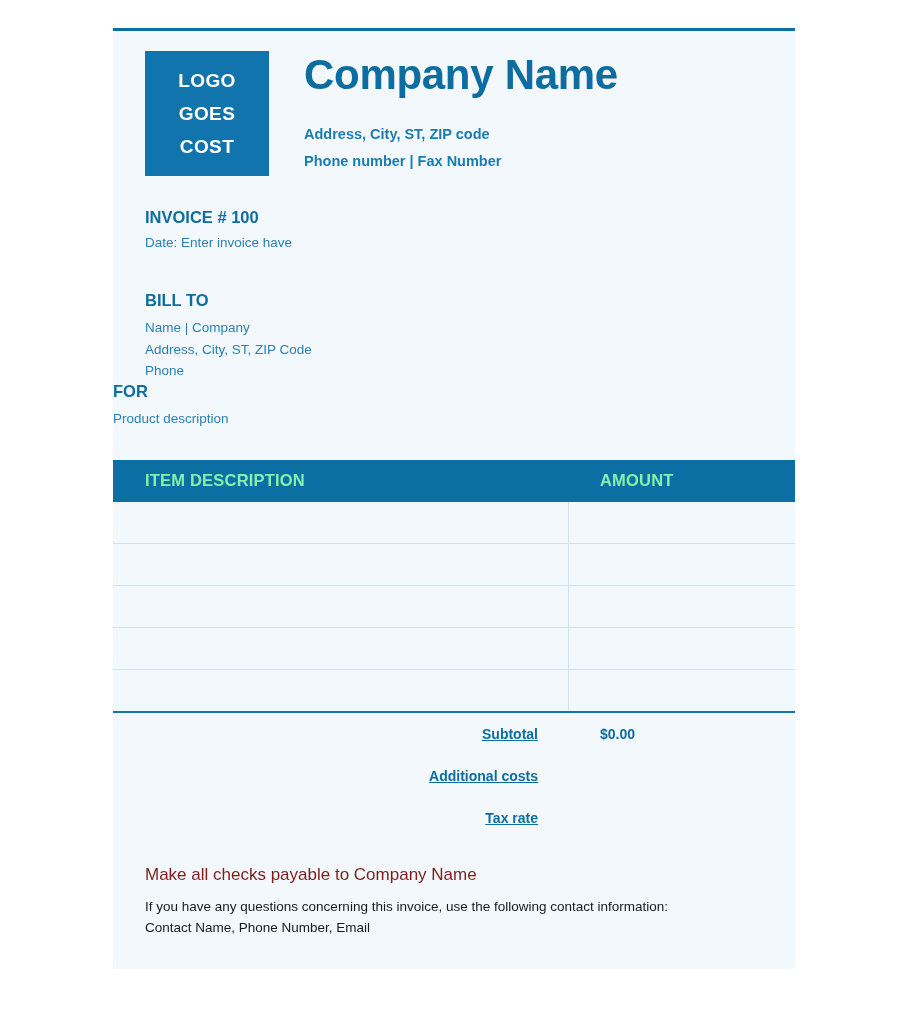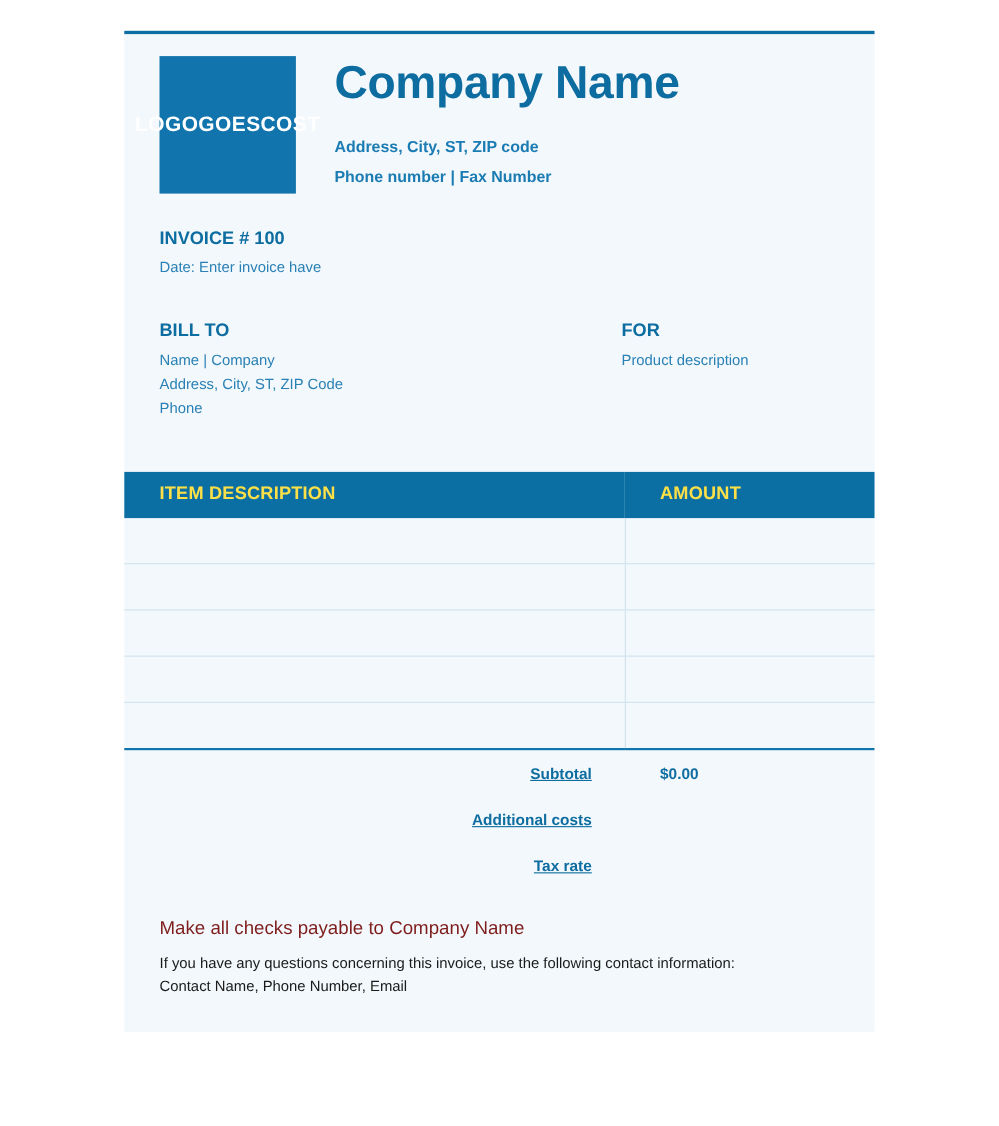--- a/index.html
+++ b/index.html
@@ -34,21 +34,21 @@
   }
   .logo-box {
     width: 124px;
     height: 125px;
     margin-left: 32px;
     background: #1174ad;
     color: #ffffff;
     font-weight: bold;
     font-size: 19px;
     display: flex;
-    flex-direction: row;
+    flex-direction: column;
     align-items: center;
     justify-content: center;
     letter-spacing: 0.4px;
     line-height: 1.75;
   }
   .header-right {
     margin-left: 35px;
     padding-top: 2px;
   }
   .company-name {
@@ -76,21 +76,22 @@
   }
   .invoice-date {
     color: #2a81b5;
     font-size: 13.5px;
     margin-top: 8px;
   }
   
   .addr-row {
     display: flex;
     margin: 41px 0 0 0;
-    padding-bottom: 47px;
+    padding-bottom: 31px;
+    flex-direction: column;
   }
   .addr-col-left {
     margin-left: 32px;
     width: 420px;
   }
   .addr-col-right {
     width: 210px;
   }
   .addr-head {
     color: #0d6ca0;
@@ -106,21 +107,21 @@
     margin-top: 7px;
   }
   
   table.items {
     width: 100%;
     border-collapse: collapse;
     table-layout: fixed;
   }
   table.items th {
     background: #0b6fa4;
-    color: #fde047;
+    color: #86efac;
     font-size: 16.5px;
     font-weight: bold;
     text-align: left;
     padding: 11px 0 12px 32px;
     letter-spacing: 0.2px;
   }
   table.items th.amt {
     padding-left: 32px;
   }
   table.items td {

